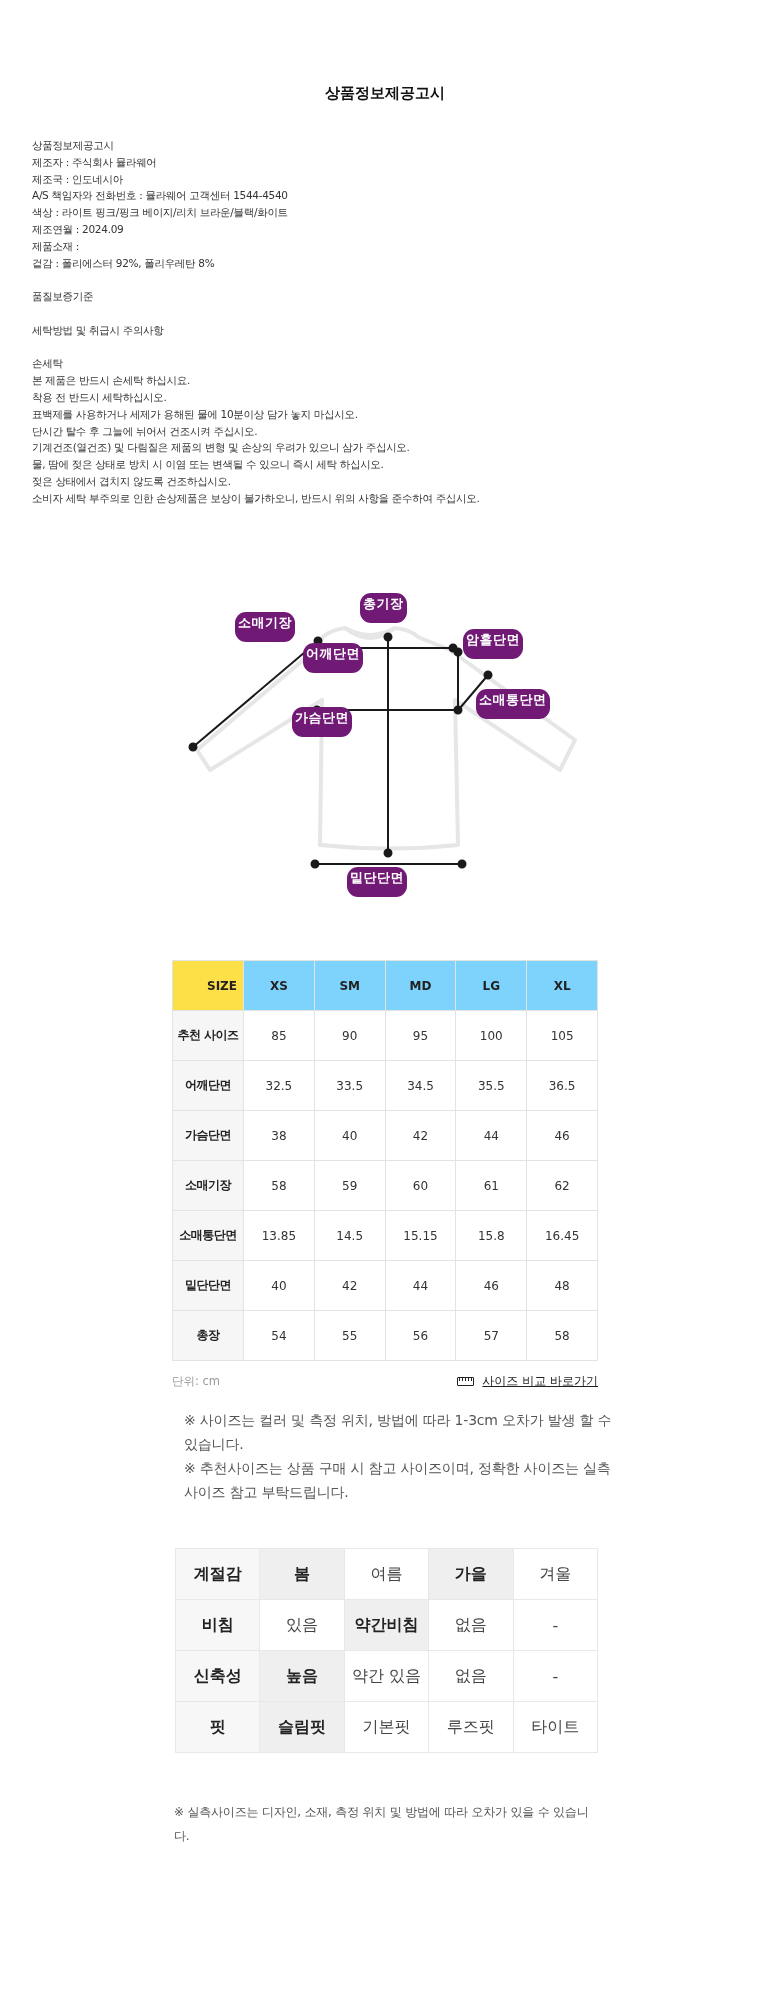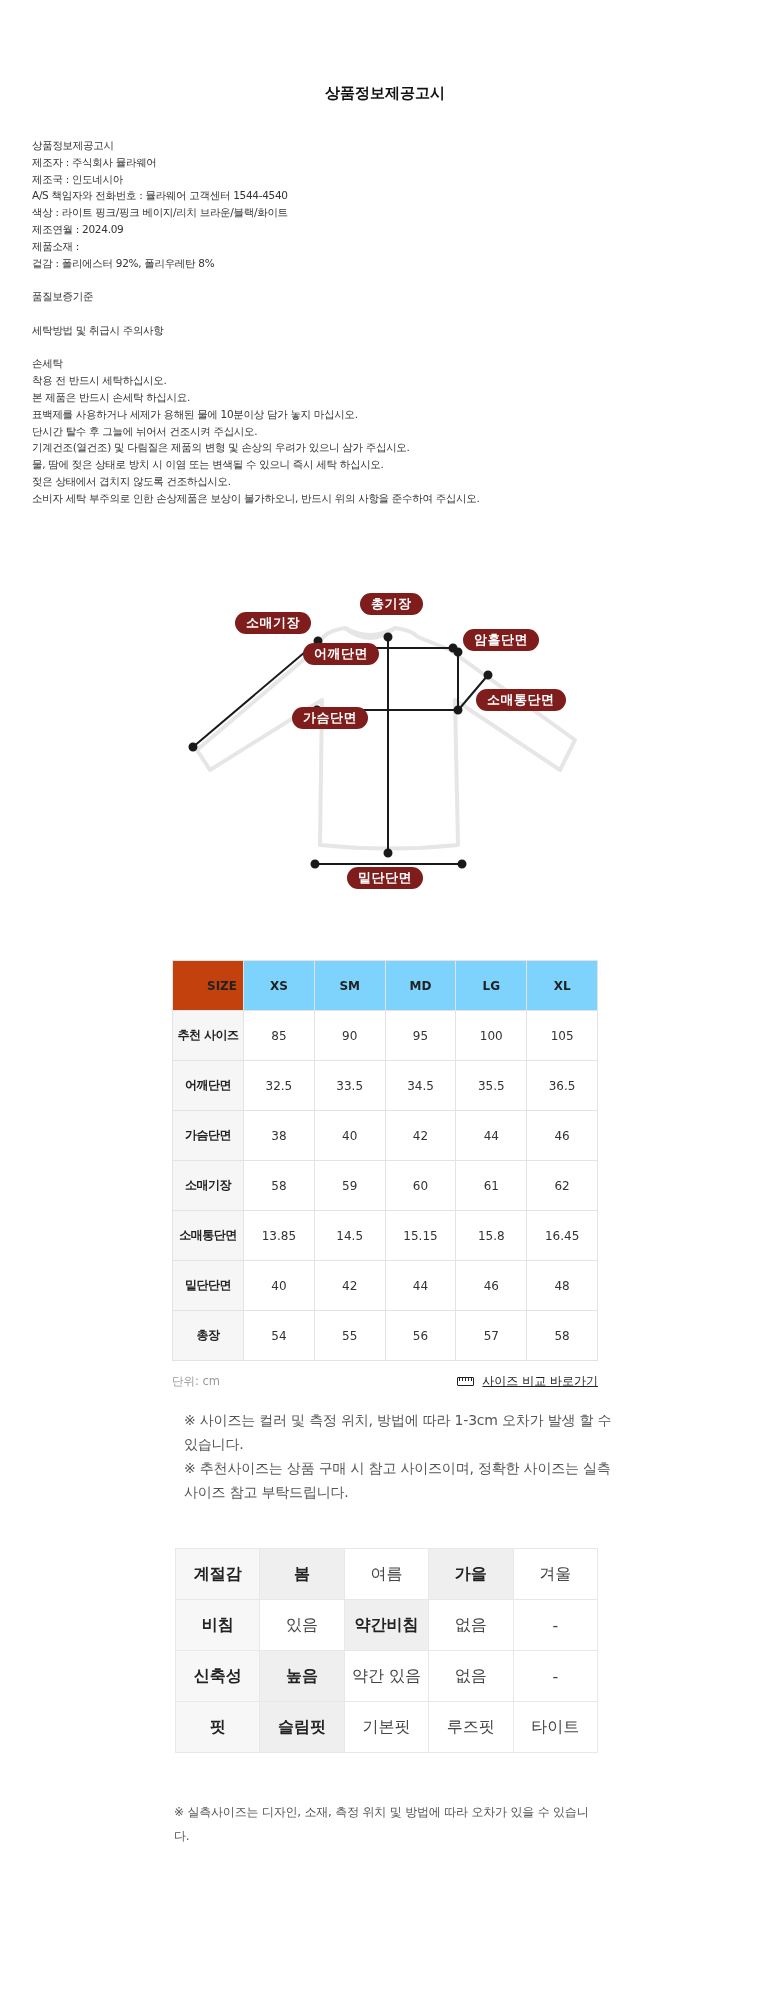--- a/index.html
+++ b/index.html
@@ -7,26 +7,26 @@
   body { font-family: "DejaVu Sans", "Liberation Sans", sans-serif; color: #222; position: relative; }
 
   .title { position: absolute; top: 84px; left: 0; width: 770px; text-align: center; font-size: 15px; font-weight: bold; color: #111; }
 
   .info { position: absolute; top: 137px; left: 32px; width: 700px; font-size: 10.5px; line-height: 16.8px; color: #333; letter-spacing: -0.3px; }
   .info .line { white-space: nowrap; height: 16.8px; }
   .info .gap { height: 16.8px; }
 
   .diagram { position: absolute; top: 590px; left: 180px; width: 400px; height: 300px; }
   .diagram svg { position: absolute; left: 0; top: 0; }
-  .pill { position: absolute; background: #7f1d1d; color: #fff; border-radius: 11px; font-size: 13px; font-weight: bold; height: 22px; line-height: 22px; padding: 0 11px; white-space: nowrap; letter-spacing: 0.5px; }
+  .pill { position: absolute; background: #701a75; color: #fff; border-radius: 11px; font-size: 13px; font-weight: bold; height: 30px; line-height: 22px; padding: 0 3px; white-space: nowrap; letter-spacing: 0.5px; }
 
   table { border-collapse: collapse; table-layout: fixed; }
   .size-table { position: absolute; top: 960px; left: 172px; width: 426px; }
   .size-table td { border: 1px solid #e3e3e3; height: 50px; text-align: center; font-size: 12px; color: #333; vertical-align: middle; }
-  .size-table td.head { background: #c2410c; font-weight: bold; color: #222; padding-left: 28px; }
+  .size-table td.head { background: #fde047; font-weight: bold; color: #222; padding-left: 28px; }
   .size-table td.rowlabel { background: #f6f6f6; font-weight: bold; color: #222; font-size: 12px; white-space: nowrap; letter-spacing: -0.5px; }
   .size-table td.colhead { background: #7dd3fc; font-weight: bold; color: #222; }
 
   .unit { position: absolute; top: 1374px; left: 172px; font-size: 11.5px; color: #999; }
   .compare-link { position: absolute; top: 1373px; right: 172px; font-size: 12px; color: #222; display: flex; align-items: center; gap: 8px; cursor: pointer; }
   .compare-link .txt { text-decoration: underline; }
   .ruler { width: 17px; height: 9px; border: 1.5px solid #222; border-radius: 1px; position: relative; }
   .ruler::before { content: ""; position: absolute; left: 1px; right: 1px; top: 0; height: 3px;
     background: repeating-linear-gradient(90deg, #222 0 1px, transparent 1px 3px); }
 
@@ -52,22 +52,22 @@
     <div class="line">색상 : 라이트 핑크/핑크 베이지/리치 브라운/블랙/화이트</div>
     <div class="line">제조연월 : 2024.09</div>
     <div class="line">제품소재 :</div>
     <div class="line">겉감 : 폴리에스터 92%, 폴리우레탄 8%</div>
     <div class="gap"></div>
     <div class="line">품질보증기준</div>
     <div class="gap"></div>
     <div class="line">세탁방법 및 취급시 주의사항</div>
     <div class="gap"></div>
     <div class="line">손세탁</div>
+    <div class="line">본 제품은 반드시 손세탁 하십시요.</div>
     <div class="line">착용 전 반드시 세탁하십시오.</div>
-    <div class="line">본 제품은 반드시 손세탁 하십시요.</div>
     <div class="line">표백제를 사용하거나 세제가 용해된 물에 10분이상 담가 놓지 마십시오.</div>
     <div class="line">단시간 탈수 후 그늘에 뉘어서 건조시켜 주십시오.</div>
     <div class="line">기계건조(열건조) 및 다림질은 제품의 변형 및 손상의 우려가 있으니 삼가 주십시오.</div>
     <div class="line">물, 땀에 젖은 상태로 방치 시 이염 또는 변색될 수 있으니 즉시 세탁 하십시오.</div>
     <div class="line">젖은 상태에서 겹치지 않도록 건조하십시오.</div>
     <div class="line">소비자 세탁 부주의로 인한 손상제품은 보상이 불가하오니, 반드시 위의 사항을 준수하여 주십시오.</div>
   </div>
 
 <div class="diagram">
   <svg width="400" height="300" viewBox="0 0 400 300">

